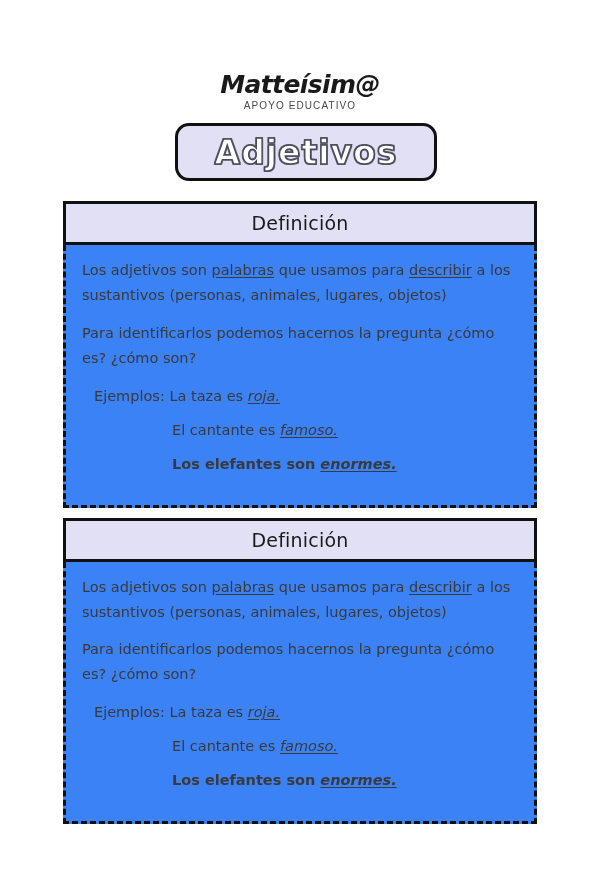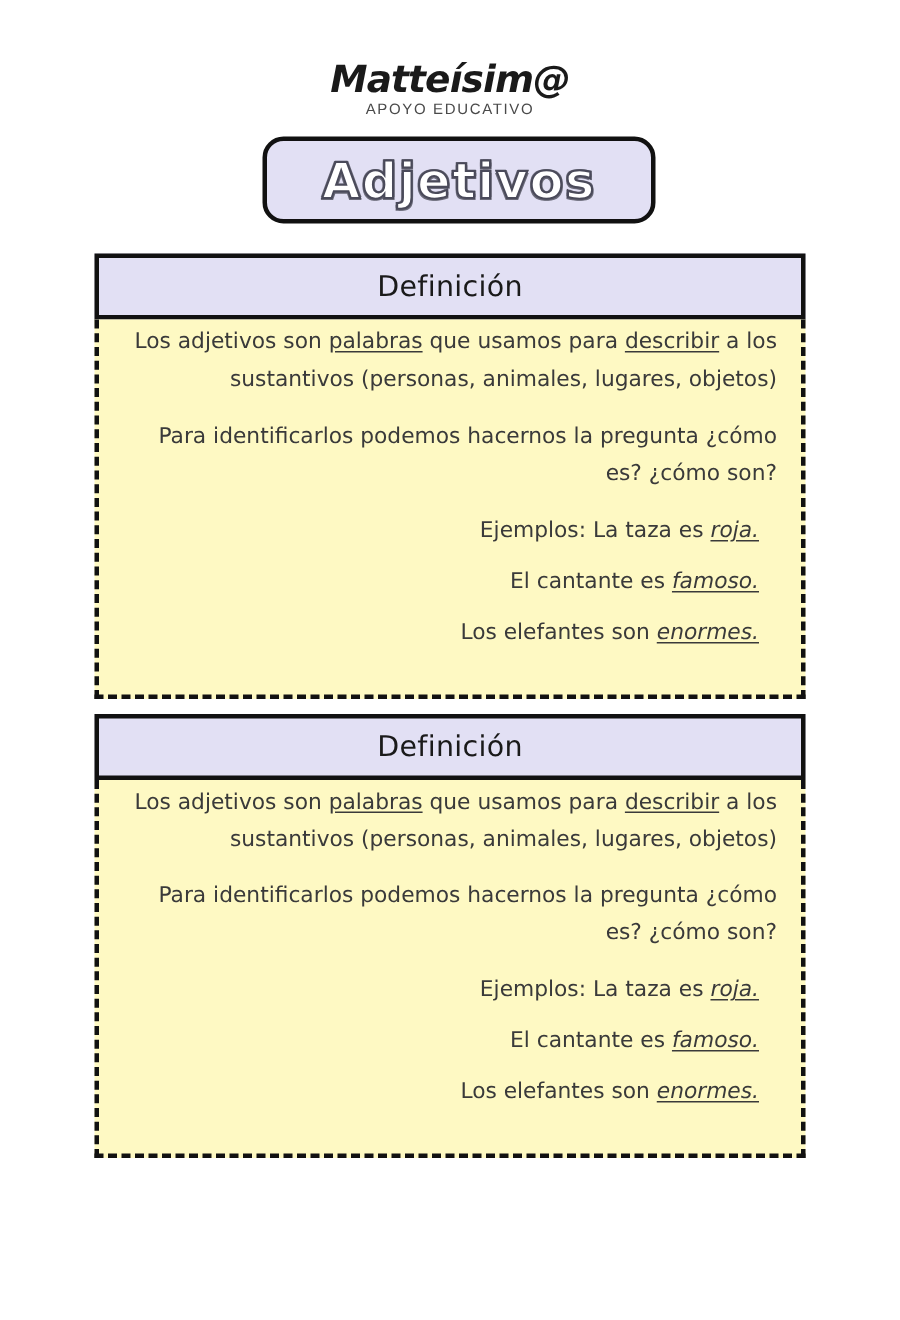--- a/index.html
+++ b/index.html
@@ -20,21 +20,21 @@
     width: 600px;
     height: 880px;
     box-sizing: border-box;
     padding: 0;
     position: relative;
   }
 
   
   .brand {
     text-align: center;
-    padding-top: 40px;
+    padding-top: 72px;
   }
   .brand-name {
     font-family: "DejaVu Sans", sans-serif;
     font-size: 25px;
     font-weight: bold;
     font-style: italic;
     letter-spacing: -0.6px;
     color: #1a1a1a;
     line-height: 1.0;
     display: block;
@@ -81,43 +81,42 @@
     line-height: 1;
   }
 
   
   .sections {
     margin-top: 20px;
     padding: 0 63px;
   }
   .section {
     margin-bottom: 10px;
-    text-align: right;
   }
   .section-header {
     box-sizing: border-box;
     background: #e2e0f4;
     border: 3px solid #111111;
     height: 44px;
     display: flex;
     align-items: center;
     justify-content: center;
   }
   .section-header-label {
     font-family: "DejaVu Sans", sans-serif;
     font-size: 19px;
     color: #1a1a1a;
     letter-spacing: 0.2px;
   }
   .section-body {
     box-sizing: border-box;
     border: 3px dashed #111111;
     border-top: none;
-    padding: 3px 16px 16px 16px;
-    background: #fef9c3;
+    padding: 13px 16px 16px 16px;
+    background: #3b82f6;
   }
 
   .para {
     font-size: 14.5px;
     line-height: 1.72;
     margin: 0 0 13px 0;
     color: #3a3a3a;
   }
   .para:last-child {
     margin-bottom: 0;
@@ -135,20 +134,21 @@
     font-size: 14.5px;
     line-height: 1.72;
     margin: 12px;
     color: #3a3a3a;
   }
   .example-line {
     margin-bottom: 9px;
   }
   .example-line:last-child {
     margin-bottom: 0;
+    font-weight: bold;
   }
   .example-indent {
     padding-left: 78px;
   }
 </style>
 </head>
 <body>
 
 <div class="page">
 

